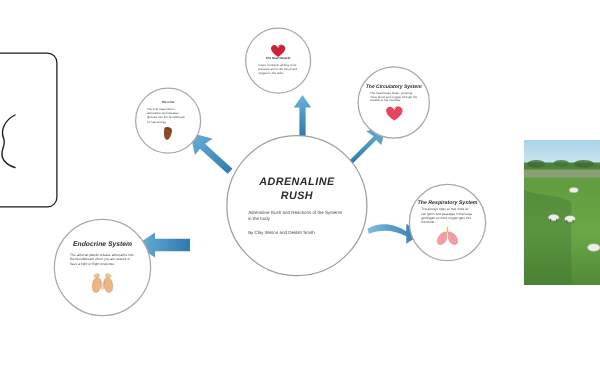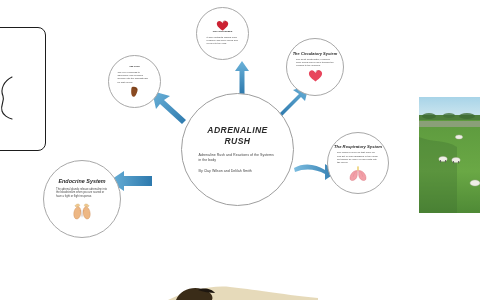--- a/index.html
+++ b/index.html
@@ -13,20 +13,21 @@
     position: relative;
     overflow: hidden;
     font-family: "Liberation Sans", sans-serif;
     color: #3b3b3b;
   }
 
   #canvas {
     position: absolute;
     inset: 0;
     background: #ffffff;
+    margin-top: 15px;
   }
 
   
   .node {
     position: absolute;
     border-radius: 50%;
     border: 1.4px solid #a8a8a8;
     background: #ffffff;
     box-sizing: border-box;
     display: flex;

